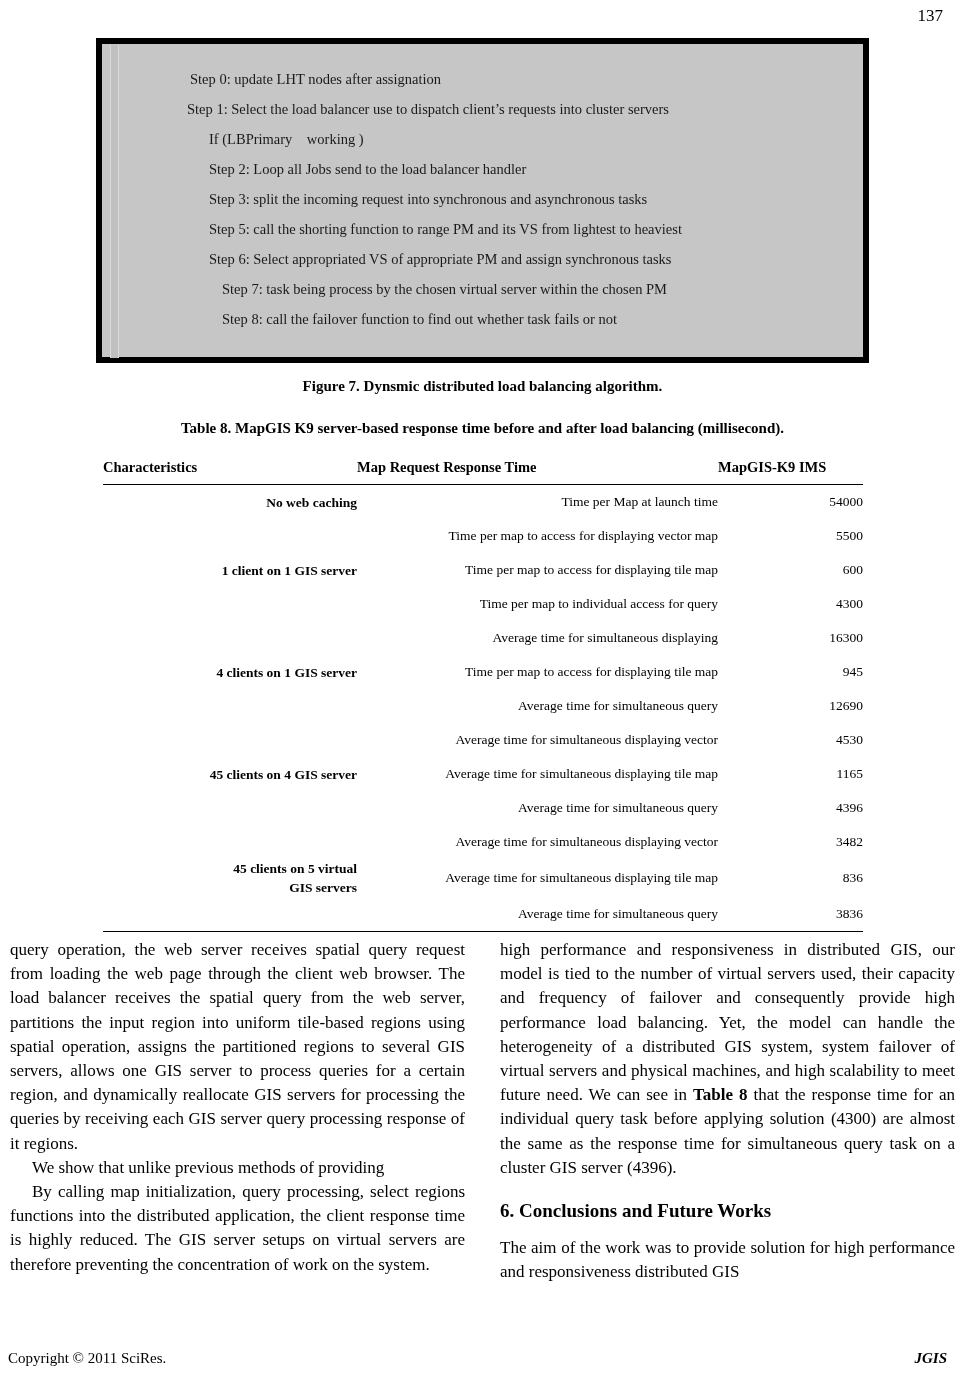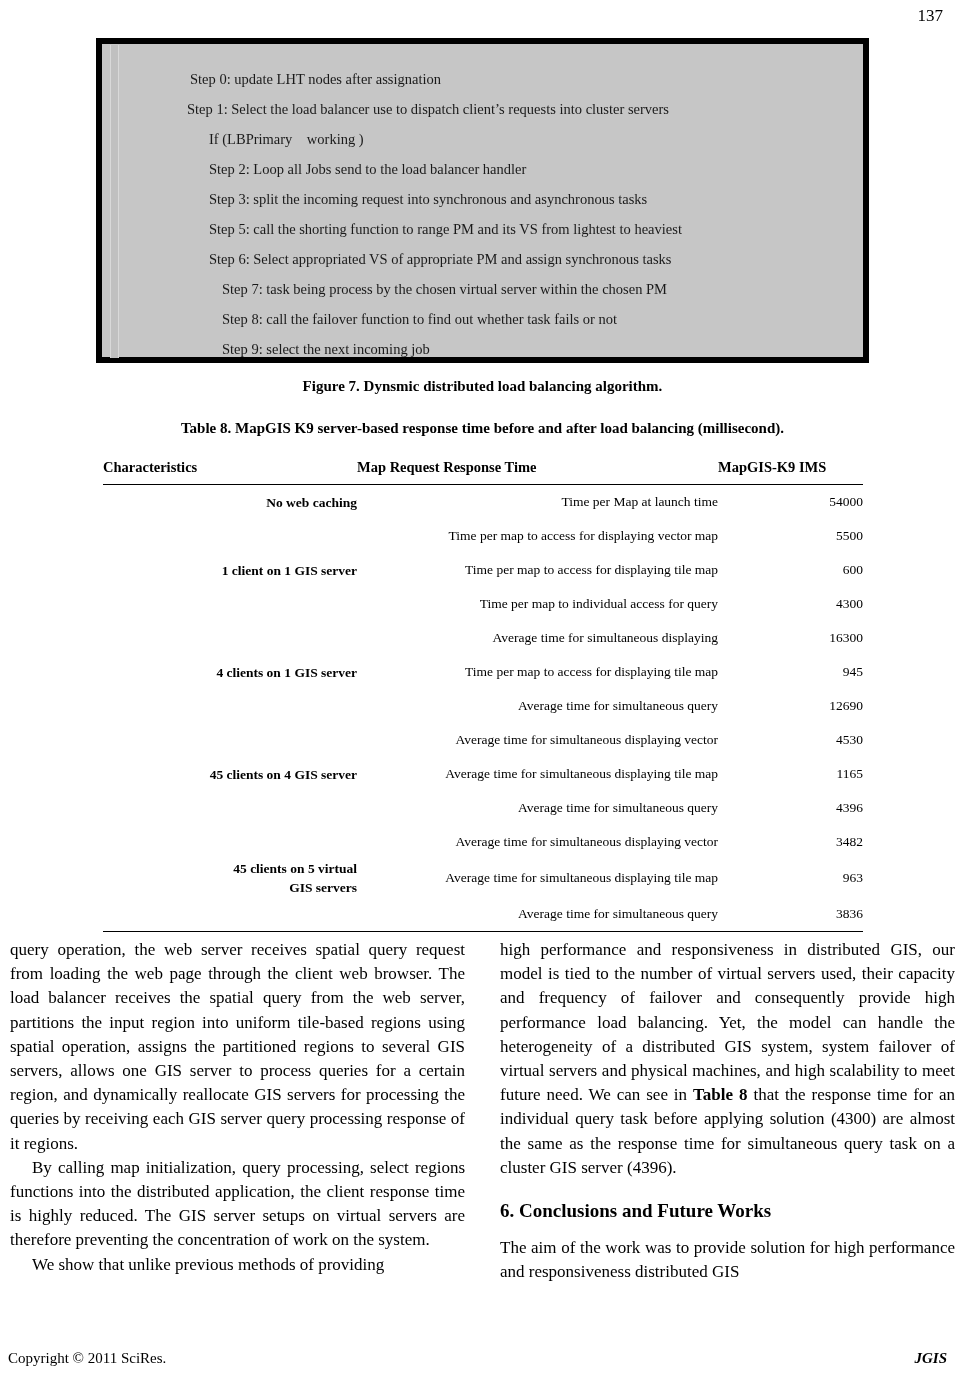--- a/index.html
+++ b/index.html
@@ -203,21 +203,20 @@
   <div class="algo-lines">
     <div class="algo-line ind0">Step 0: update LHT nodes after assignation</div>
     <div class="algo-line ind1">Step 1: Select the load balancer use to dispatch client’s requests into cluster servers</div>
     <div class="algo-line ind2">If (LBPrimary    working )</div>
     <div class="algo-line ind2">Step 2: Loop all Jobs send to the load balancer handler</div>
     <div class="algo-line ind2">Step 3: split the incoming request into synchronous and asynchronous tasks</div>
     <div class="algo-line ind2">Step 5: call the shorting function to range PM and its VS from lightest to heaviest</div>
     <div class="algo-line ind2">Step 6: Select appropriated VS of appropriate PM and assign synchronous tasks</div>
     <div class="algo-line ind3">Step 7: task being process by the chosen virtual server within the chosen PM</div>
     <div class="algo-line ind3">Step 8: call the failover function to find out whether task fails or not</div>
-    <div class="algo-line ind3">Step 9: select the next incoming job</div>
   </div>
 </div>
 
 <div class="fig-caption">Figure 7. Dynsmic distributed load balancing algorithm.</div>
 <div class="table-caption">Table 8. MapGIS K9 server-based response time before and after load balancing (millisecond).</div>
 
 <div class="tbl-wrap">
   <table class="data">
     <colgroup>
       <col class="col-a">
@@ -283,36 +282,36 @@
         <td>4396</td>
       </tr>
       <tr>
         <td class="charac"></td>
         <td>Average time for simultaneous displaying vector</td>
         <td>3482</td>
       </tr>
       <tr>
         <td class="charac">45 clients on 5 virtual<br>GIS servers</td>
         <td>Average time for simultaneous displaying tile map</td>
-        <td>963</td>
+        <td>836</td>
       </tr>
       <tr class="lastrow">
         <td class="charac"></td>
         <td>Average time for simultaneous query</td>
         <td>3836</td>
       </tr>
     </tbody>
   </table>
 </div>
 
 <div class="cols">
   <div class="col col-left">
     <p>query operation, the web server receives spatial query request from loading the web page through the client web browser. The load balancer receives the spatial query from the web server, partitions the input region into uniform tile-based regions using spatial operation, assigns the partitioned regions to several GIS servers, allows one GIS server to process queries for a certain region, and dynamically reallocate GIS servers for processing the queries by receiving each GIS server query processing response of it regions.</p>
+    <p class="indent">We show that unlike previous methods of providing</p>
     <p class="indent">By calling map initialization, query processing, select regions functions into the distributed application, the client response time is highly reduced. The GIS server setups on virtual servers are therefore preventing the concentration of work on the system.</p>
-    <p class="indent">We show that unlike previous methods of providing</p>
   </div>
   <div class="col col-right">
     <p><span>high performance and responsiveness in distributed GIS, our model is tied to the number of virtual servers used, their capacity and frequency of failover and consequently provide high performance load balancing. Yet, the model can handle the heterogeneity of a distributed GIS system, system failover of virtual servers and physical machines, and high scalability to meet future need. We can see in </span><b>Table 8</b><span> that the response time for an individual query task before applying solution (4300) are almost the same as the response time for simultaneous query task on a cluster GIS server (4396).</span></p>
     <h2 class="section">6. Conclusions and Future Works</h2>
     <p>The aim of the work was to provide solution for high performance and responsiveness distributed GIS</p>
   </div>
 </div>
 
 <div class="footer">
   <div class="footer-left">Copyright © 2011 SciRes.</div>

